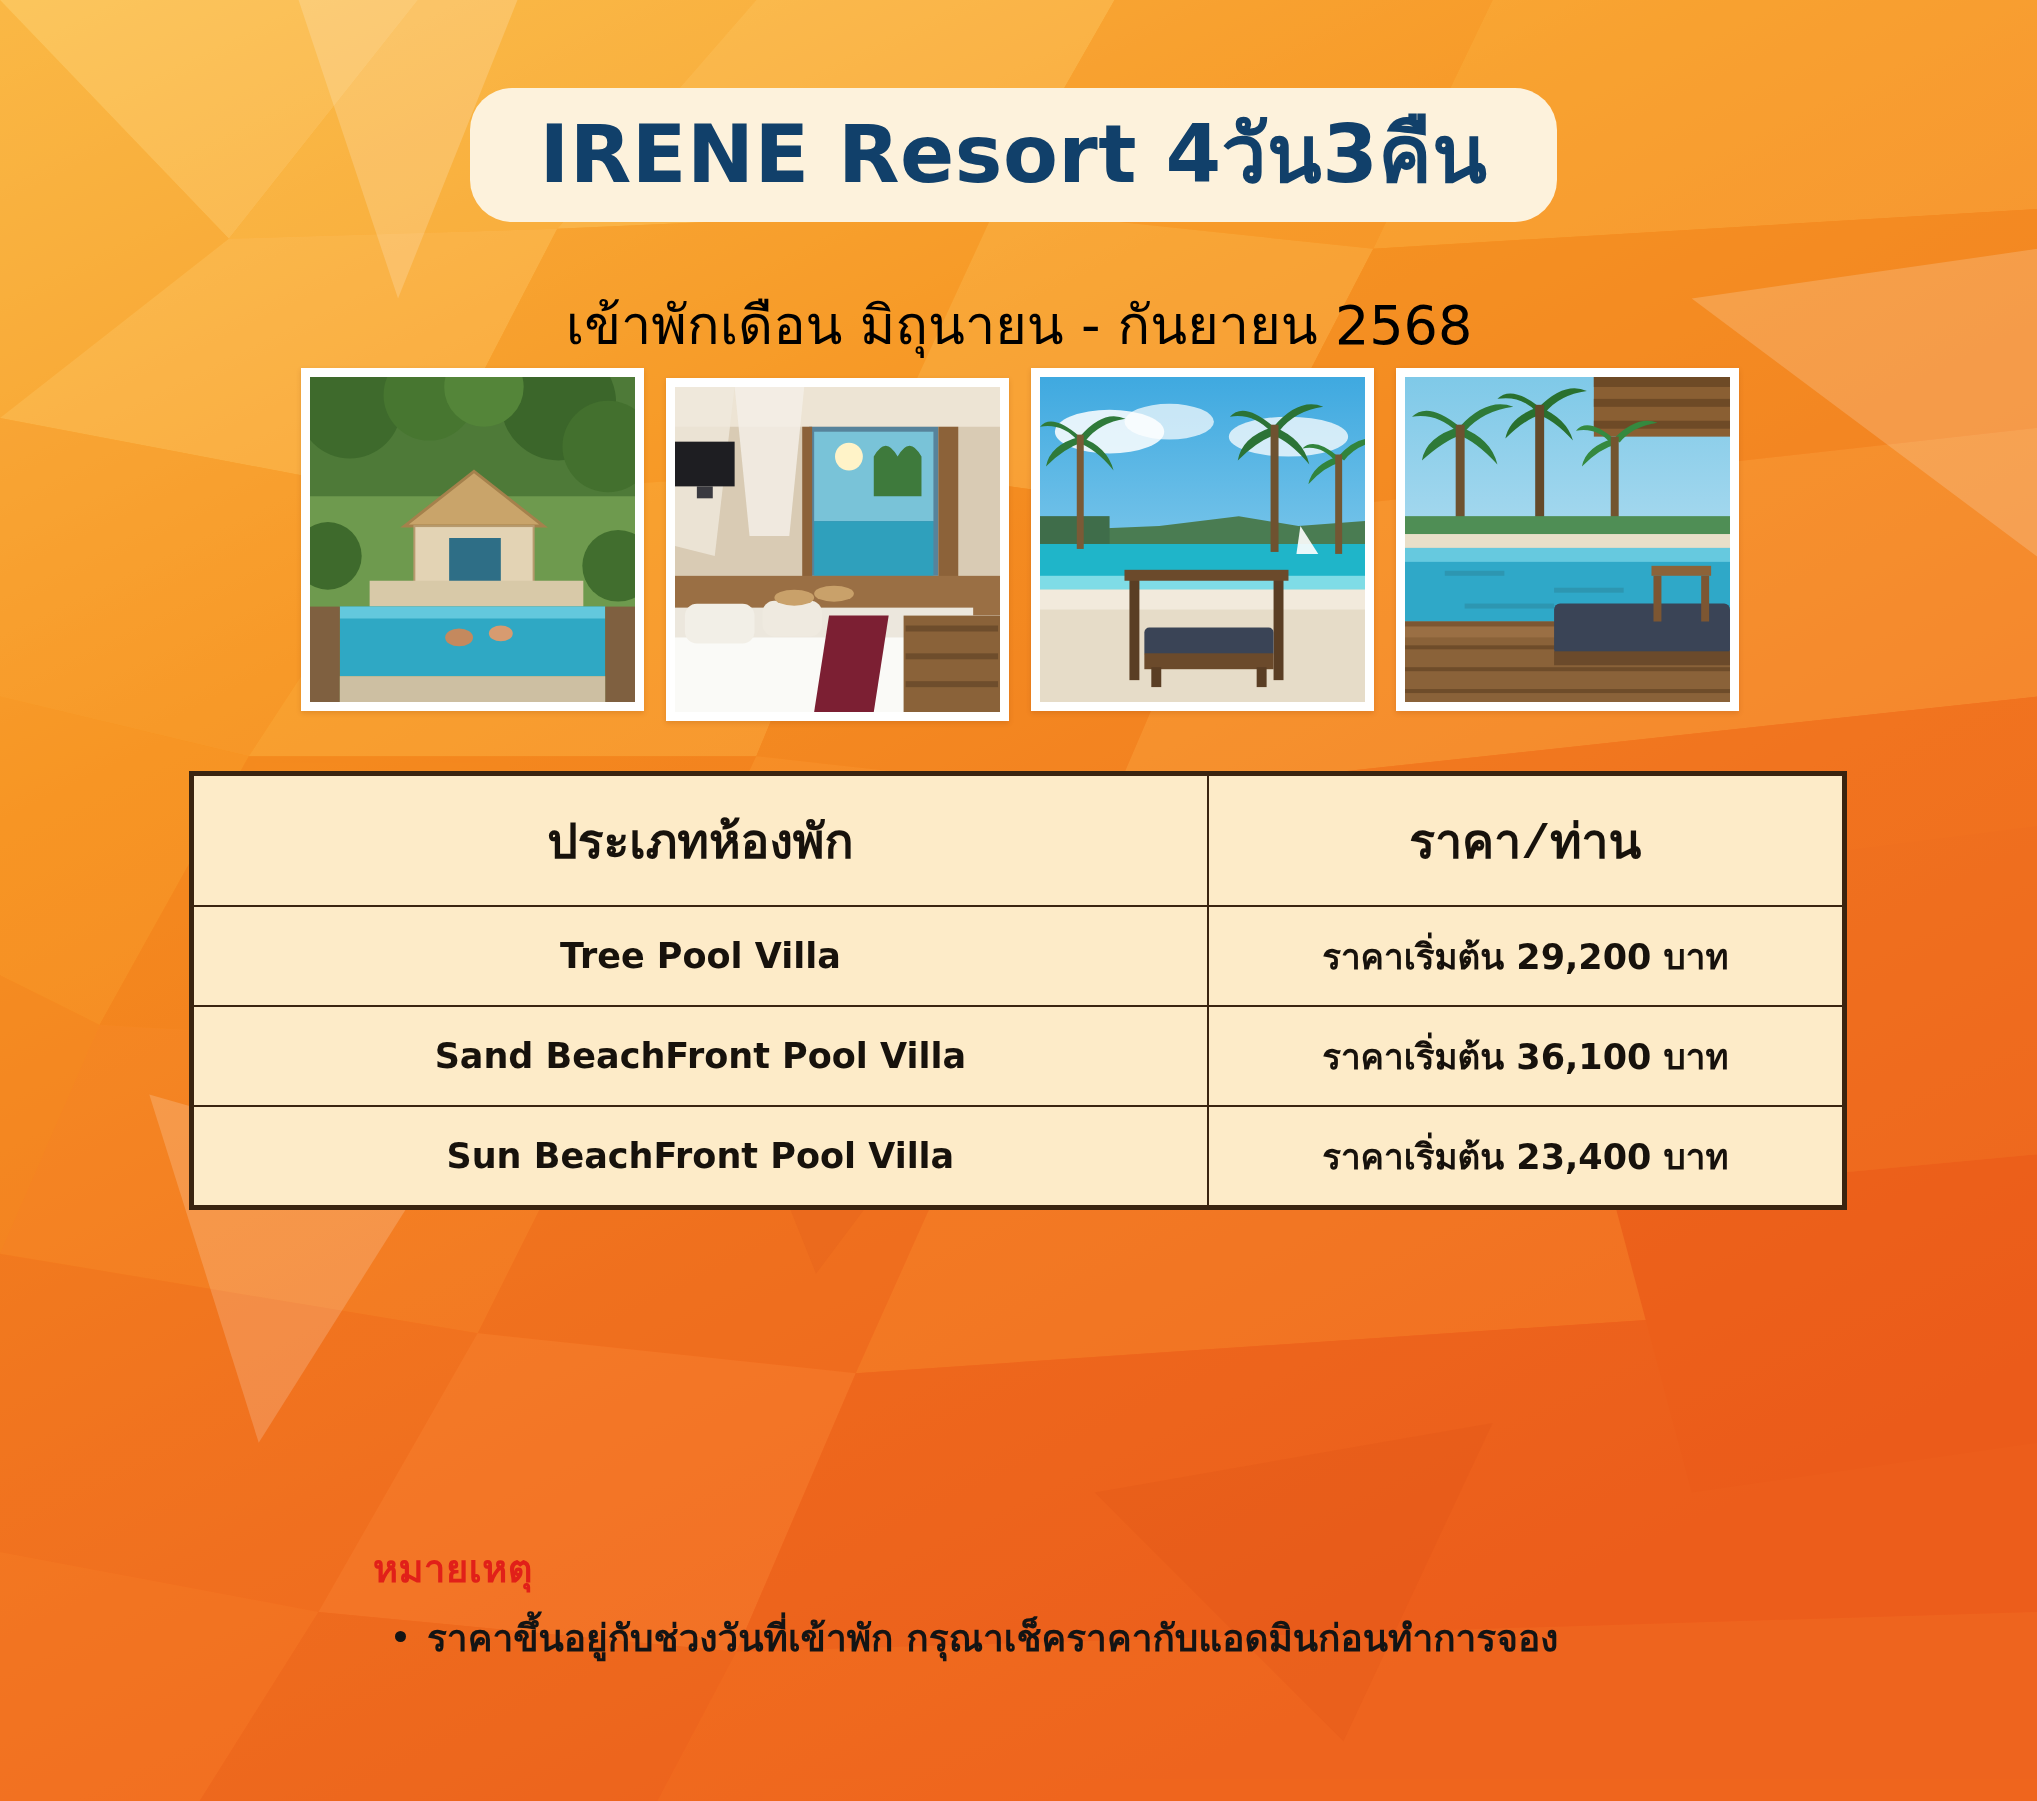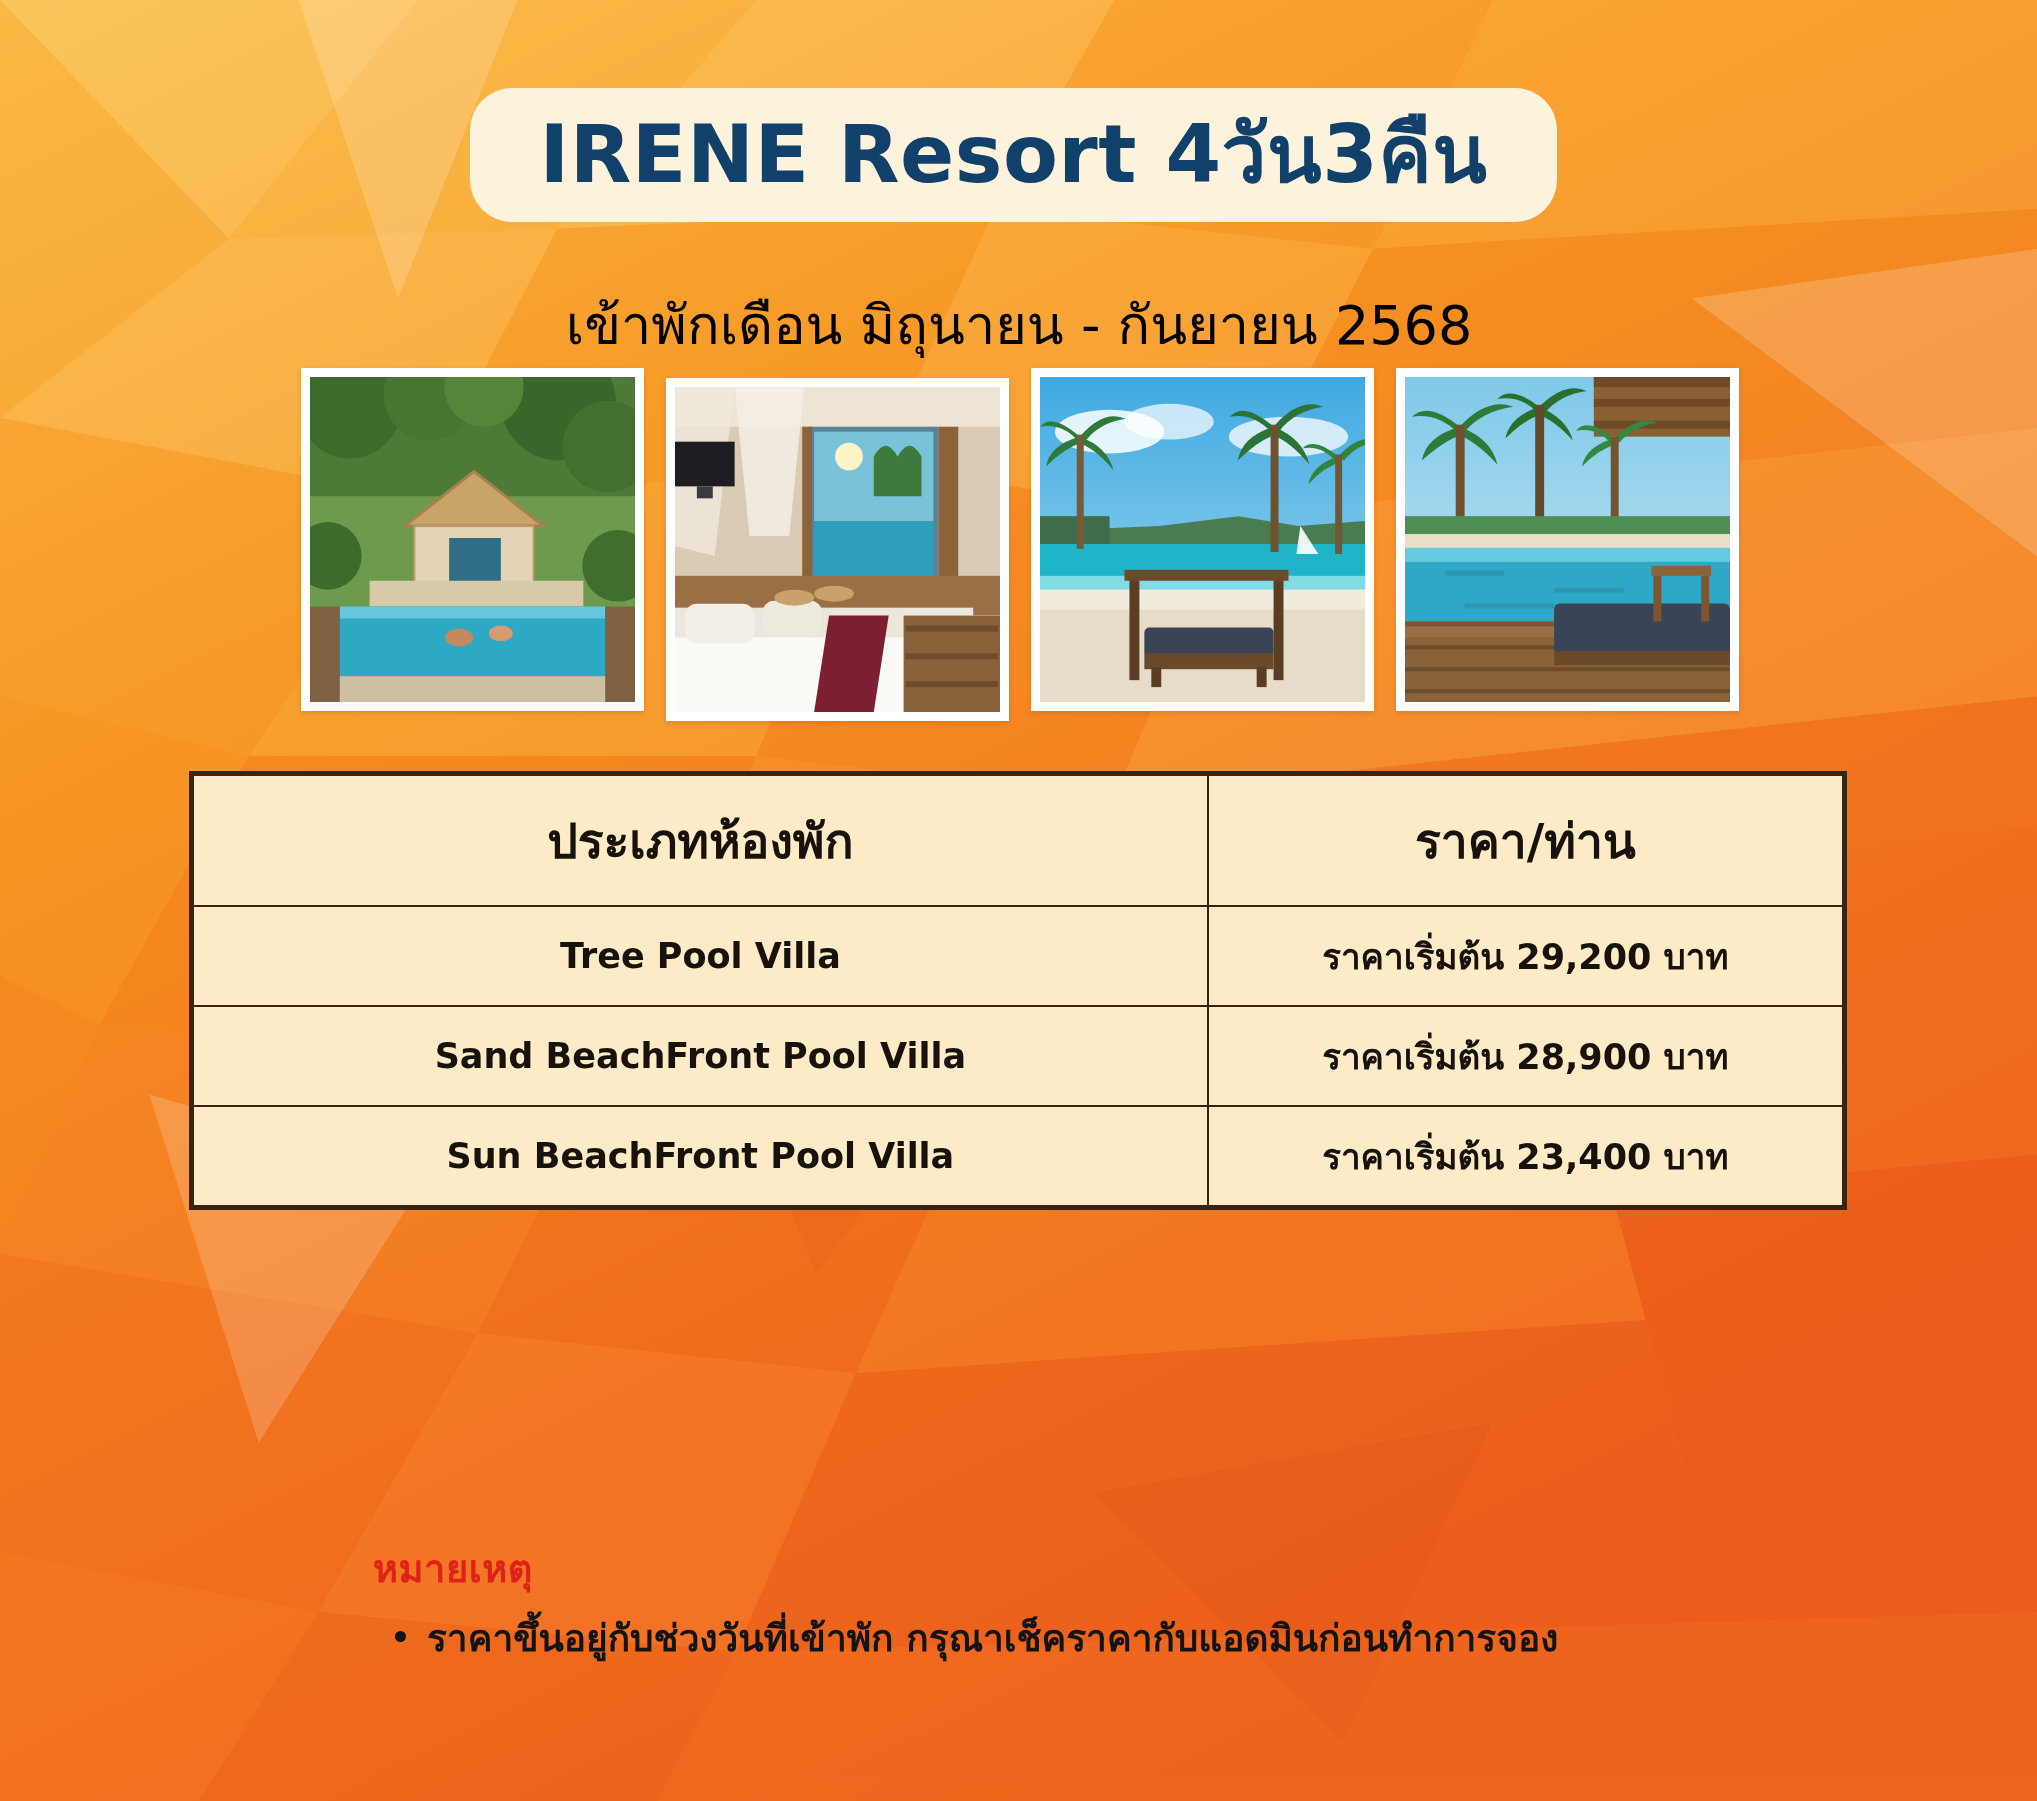--- a/index.html
+++ b/index.html
@@ -53,21 +53,21 @@
     position:absolute;left:189px;top:771px;width:1652px;
     border:3px solid #3A2410;border-collapse:collapse;background:#FDEBC8;
   }
   .ptable table{width:100%;border-collapse:collapse;}
   .ptable td{
     border:2px solid #3A2410;background:#FDEBC8;text-align:center;
     color:#17120C;vertical-align:middle;
   }
   .ptable td.colA{width:61.5%;}
   .ptable td.colB{width:38.5%;}
-  .hdr td{height:127px;font-size:48px;font-weight:700;}
+  .hdr td{height:127px;font-size:48px;font-weight:700;font-family:Liberation Mono, monospace;}
   .row td{height:96px;font-size:35px;font-weight:600;}
 
   
   .notes{position:absolute;left:373px;top:1538px;width:1393px;}
   .notes-title{
     font-size:38px;font-weight:700;color:#E12019;margin:0 0 14px 0;
     letter-spacing:0.5px;
   }
   .notes ul{list-style:none;margin:0;padding:0;}
   .notes li{
@@ -324,21 +324,21 @@
         <tr class="hdr">
           <td class="colA">ประเภทห้องพัก</td>
           <td class="colB">ราคา/ท่าน</td>
         </tr>
         <tr class="row">
           <td class="colA">Tree Pool Villa</td>
           <td class="colB">ราคาเริ่มต้น 29,200 บาท</td>
         </tr>
         <tr class="row">
           <td class="colA">Sand BeachFront Pool Villa</td>
-          <td class="colB">ราคาเริ่มต้น 28,900 บาท</td>
+          <td class="colB">ราคาเริ่มต้น 36,100 บาท</td>
         </tr>
         <tr class="row">
           <td class="colA">Sun BeachFront Pool Villa</td>
           <td class="colB">ราคาเริ่มต้น 23,400 บาท</td>
         </tr>
       </tbody>
     </table>
   </div>
 
   <div class="notes">

